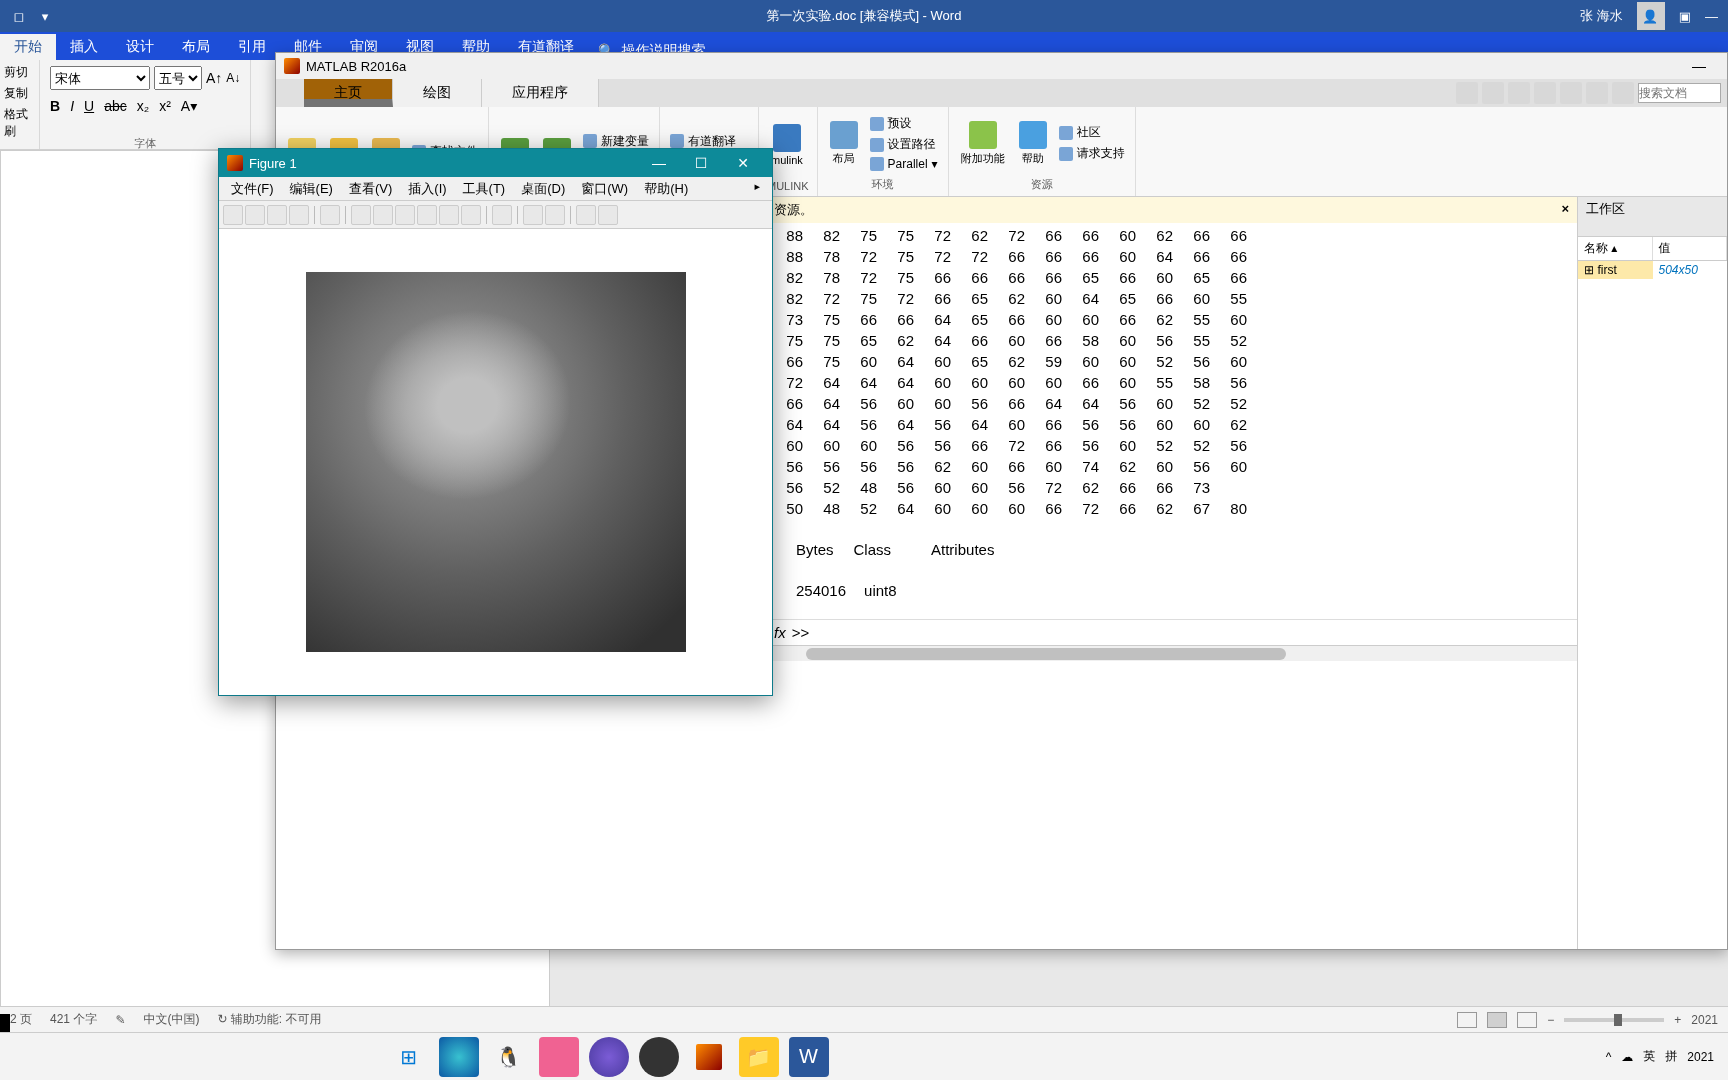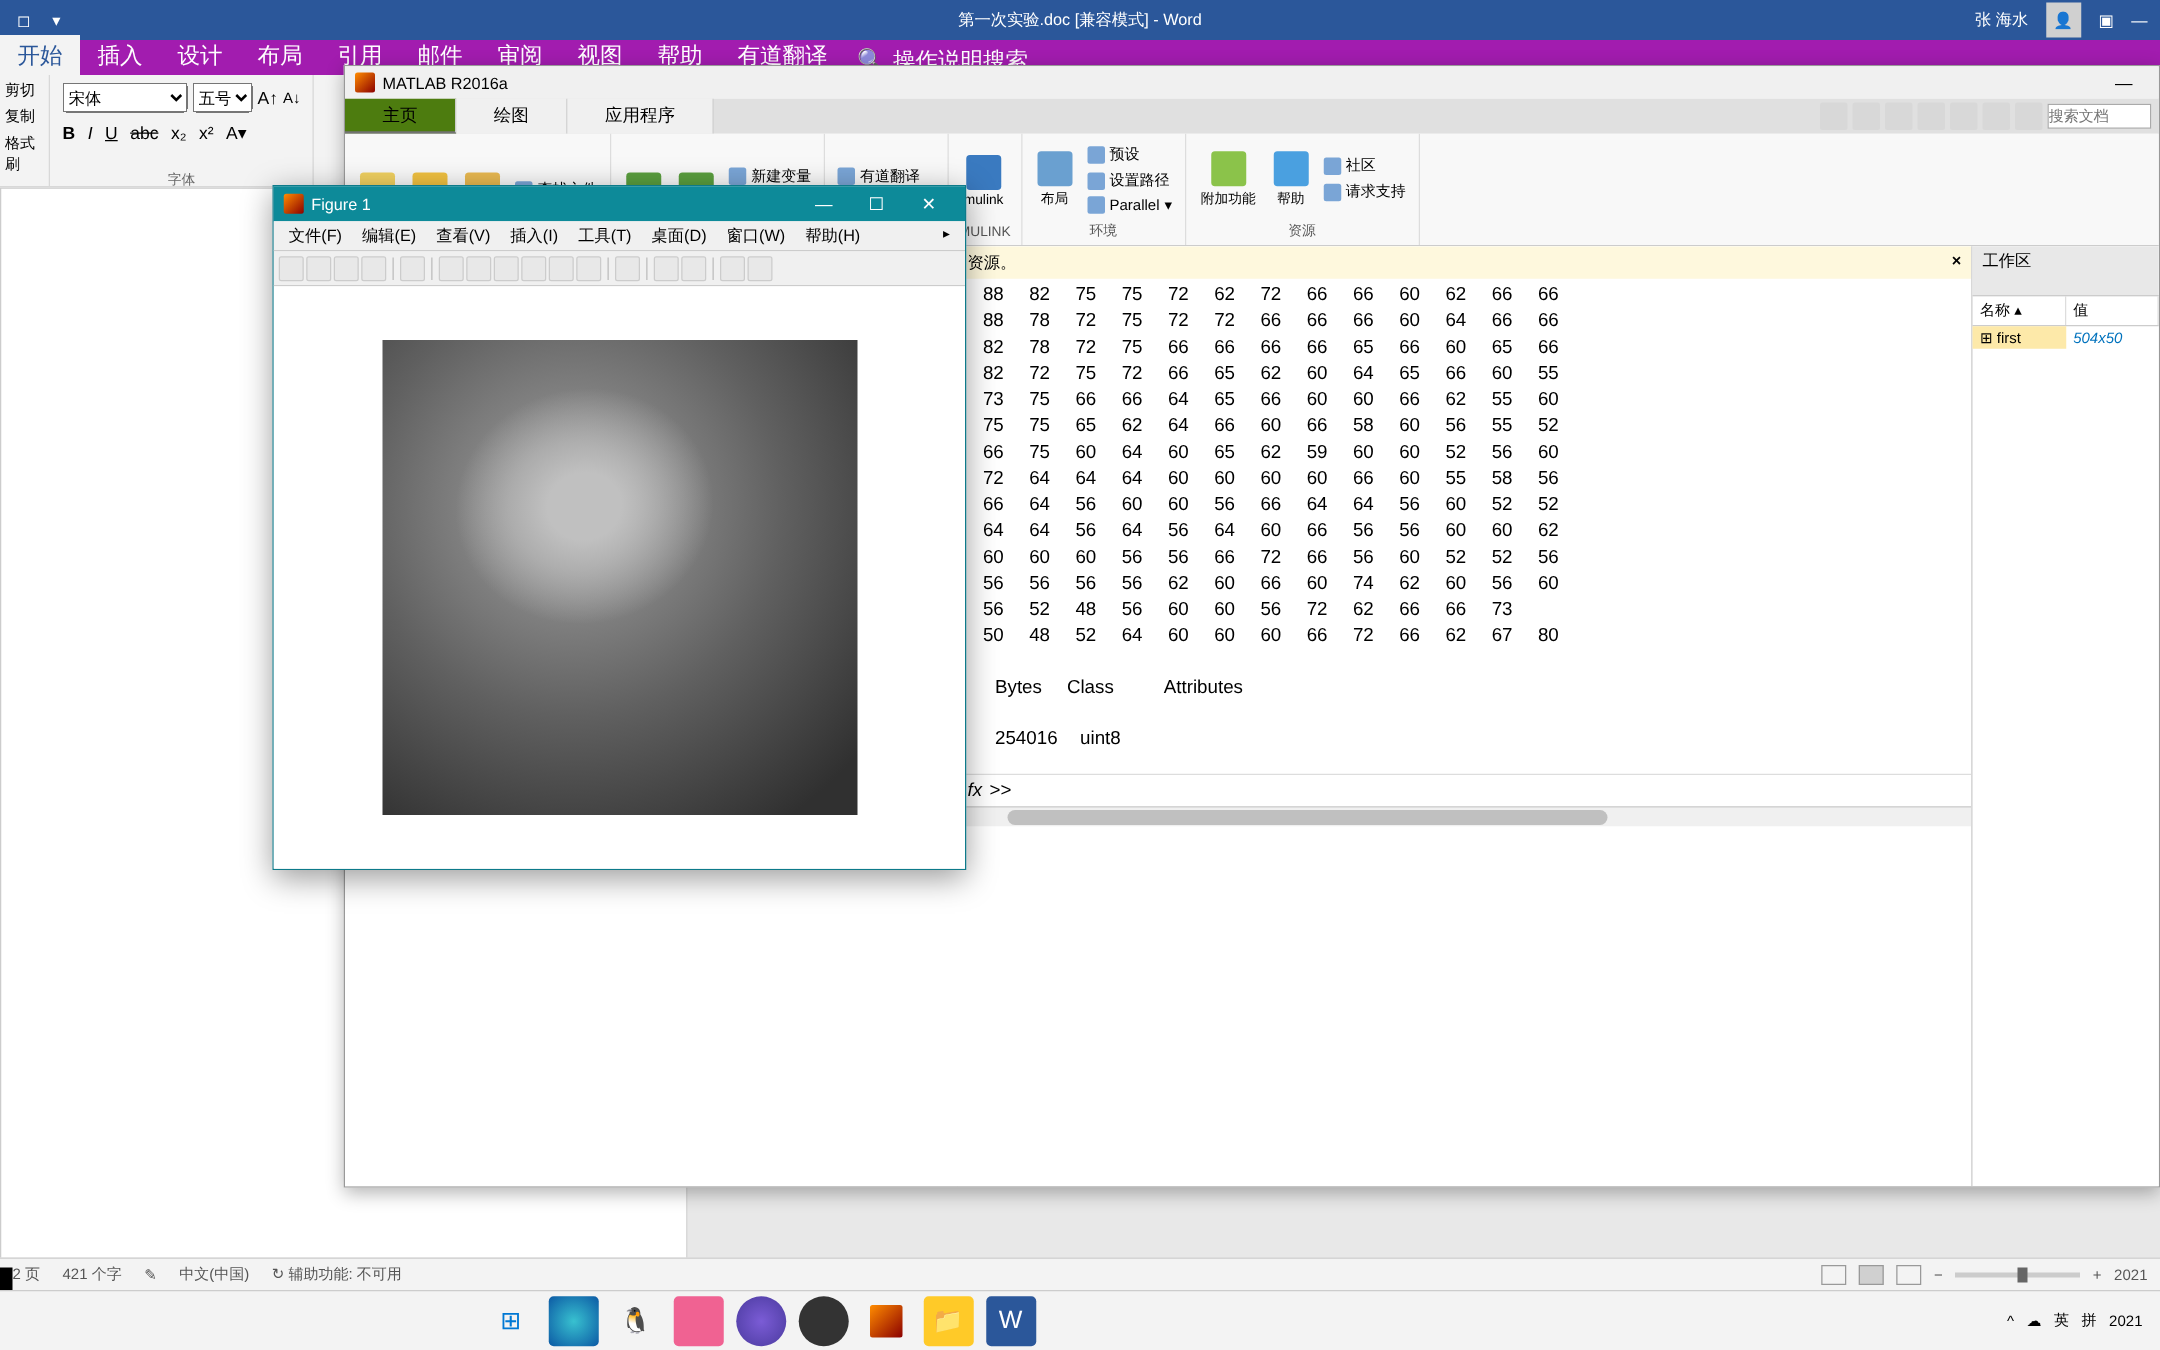--- a/index.html
+++ b/index.html
@@ -7,21 +7,21 @@
 
 
 .word-titlebar { position: absolute; top: 0; left: 0; right: 0; height: 32px; background: #2b579a; display: flex; align-items: center; color: #fff; font-size: 13px; }
 .word-titlebar .qat { display: flex; gap: 8px; padding-left: 10px; align-items: center; }
 .word-titlebar .qat span { width: 18px; height: 18px; display: inline-flex; align-items: center; justify-content: center; }
 .word-titlebar .title { position: absolute; left: 50%; transform: translateX(-50%); }
 .word-titlebar .right { margin-left: auto; display: flex; align-items: center; gap: 14px; padding-right: 10px; }
 .avatar { width: 28px; height: 28px; background: #d0d0d0; display: inline-flex; align-items: center; justify-content: center; }
 
 
-.word-tabs { position: absolute; top: 32px; left: 0; right: 0; height: 28px; background: #a21caf; display: flex; align-items: flex-end; color: #fff; font-size: 18px; }
+.word-tabs { position: absolute; top: 32px; left: 0; right: 0; height: 28px; background: #1d4ed8; display: flex; align-items: flex-end; color: #fff; font-size: 14px; }
 .word-tabs .tab { padding: 4px 14px; cursor: pointer; }
 .word-tabs .tab.active { background: #f3f3f3; color: #2b579a; }
 .word-tabs .search { display: flex; align-items: center; gap: 6px; padding: 0 10px; }
 
 
 .word-ribbon { position: absolute; top: 60px; left: 0; right: 0; height: 90px; background: #f3f3f3; border-bottom: 1px solid #d0d0d0; display: flex; }
 .clip-group { width: 40px; padding: 4px; font-size: 12px; display: flex; flex-direction: column; gap: 4px; border-right: 1px solid #d8d8d8; }
 .font-group { padding: 6px 10px; display: flex; flex-direction: column; gap: 8px; border-right: 1px solid #d8d8d8; }
 .font-row1 { display: flex; gap: 4px; align-items: center; }
 .font-row1 select { height: 24px; font-size: 13px; }
@@ -30,21 +30,21 @@
 
 
 .matlab-window { position: absolute; top: 52px; left: 275px; right: 0; bottom: 130px; background: #fff; border: 1px solid #999; box-shadow: 0 4px 14px rgba(0,0,0,0.3); display: flex; flex-direction: column; }
 .matlab-title { height: 26px; background: #f0f0f0; display: flex; align-items: center; padding: 0 8px; font-size: 13px; gap: 6px; }
 .matlab-logo { width: 16px; height: 16px; background: linear-gradient(135deg,#ff8c00,#8b0000); border-radius: 2px; }
 .matlab-title .wbtns { margin-left: auto; display: flex; gap: 2px; }
 .matlab-title .wbtns span { width: 40px; height: 24px; display: inline-flex; align-items: center; justify-content: center; font-size: 14px; }
 
 .matlab-tabs { height: 28px; display: flex; background: #e0e0e0; }
 .matlab-tabs .mtab { padding: 5px 30px; font-size: 14px; background: #f0f0f0; border-right: 1px solid #ccc; }
-.matlab-tabs .mtab.active { background: #4d7c0f; border-bottom: 2px solid #737373; }
+.matlab-tabs .mtab.active { background: #a16207; border-bottom: 8px solid #737373; margin-left: 28px; }
 .matlab-tabs .right-tools { margin-left: auto; display: flex; align-items: center; gap: 4px; padding-right: 6px; }
 .matlab-tabs .right-tools .tool { width: 22px; height: 22px; background: #d8d8d8; border-radius: 2px; }
 .matlab-tabs input { width: 83px; height: 20px; font-size: 12px; border: 1px solid #aaa; }
 
 .matlab-toolstrip { height: 90px; background: #f8f8f8; border-bottom: 1px solid #ccc; display: flex; }
 .ts-group { display: flex; flex-direction: column; padding: 4px 8px; border-right: 1px solid #ddd; font-size: 11px; }
 .ts-group-body { flex: 1; display: flex; gap: 6px; align-items: center; }
 .ts-group-label { text-align: center; color: #555; padding-top: 2px; }
 .bigbtn { display: flex; flex-direction: column; align-items: center; gap: 2px; padding: 2px 4px; }
 .bigbtn .ico { width: 28px; height: 28px; background: #e0c060; border-radius: 3px; }

